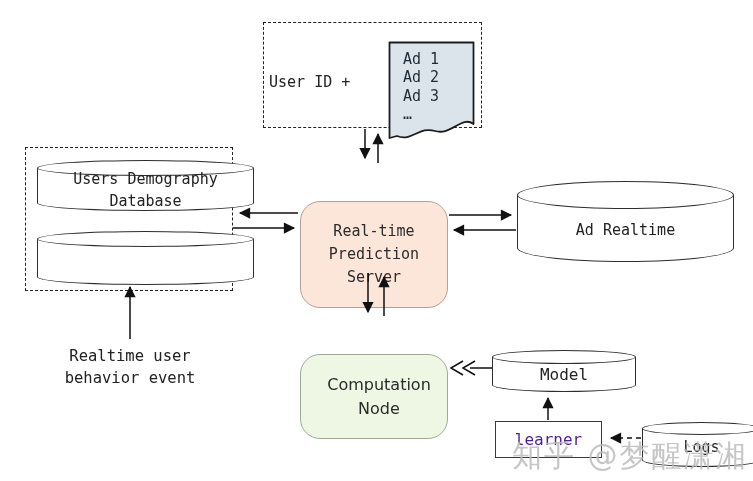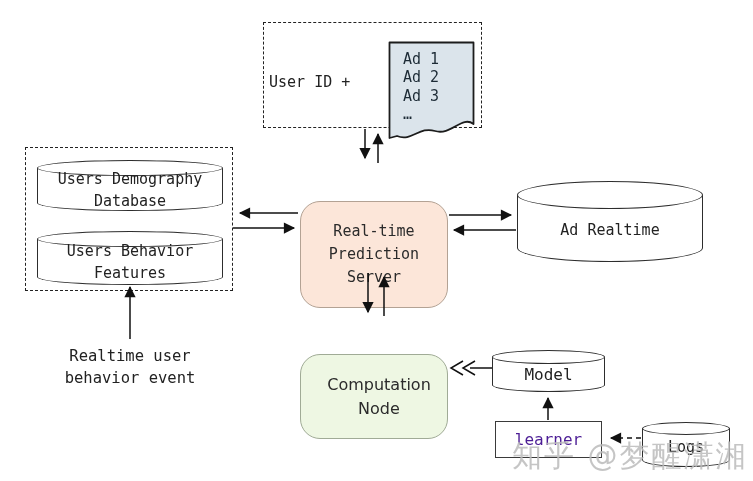--- a/index.html
+++ b/index.html
@@ -7,21 +7,21 @@
           font-family:"DejaVu Sans Mono",monospace;color:#222;}
   .edges{position:absolute;left:0;top:0;z-index:5;}
   .dashed-box{position:absolute;border:1.6px dashed #222;background:transparent;box-sizing:border-box;z-index:1;}
   .label{position:absolute;white-space:pre-line;z-index:6;}
   .mono{font-family:"DejaVu Sans Mono",monospace;}
   .sans{font-family:"DejaVu Sans","Liberation Sans",sans-serif;padding-left:10px;}
   .rounded-node{position:absolute;box-sizing:border-box;border-radius:20px;z-index:4;
                 display:flex;align-items:center;justify-content:center;text-align:center;white-space:pre-line;margin-top:36px;}
   .server{background:#fce6d9;border:1.6px solid #b3a294;font-size:15px;line-height:1.55;color:#2b2b2b;}
   .cnode{background:#eef7e3;border:1.6px solid #a0ab96;font-size:16px;line-height:1.5;color:#2b2b2b;}
-  .cyl{position:absolute;z-index:4;}
+  .cyl{position:absolute;z-index:4;padding-left:31px;}
   .cyl-top{position:absolute;left:0;right:0;top:0;border:1.4px solid #2d2d2d;border-radius:50%;
            background:#fff;box-sizing:border-box;z-index:2;}
   .cyl-body{position:absolute;left:0;right:0;bottom:0;border:1.4px solid #2d2d2d;border-top:none;
             background:#fff;box-sizing:border-box;z-index:1;}
   .cyl-label{position:absolute;left:0;right:0;bottom:0;display:flex;align-items:center;justify-content:center;
              text-align:center;white-space:pre-line;z-index:3;font-size:15px;line-height:1.45;color:#222;}
   .note{position:absolute;z-index:4;}
   .note svg{position:absolute;left:0;top:0;}
   .note-text{position:absolute;left:15px;top:9px;font-size:15px;line-height:1.22;white-space:pre-line;z-index:2;color:#1d2b36;}
   .plain-rect{position:absolute;background:#fff;border:1.3px solid #3a3a3a;box-sizing:border-box;z-index:4;
@@ -75,22 +75,20 @@
   <div class="cyl" style="left:37px;top:160px;width:186px;height:51px">
     <div class="cyl-top" style="height:16px"></div>
     <div class="cyl-body" style="top:8px;border-radius:0 0 50% 50% / 0 0 8px 8px"></div>
     <div class="cyl-label mono" style="top:10px">Users Demography
 Database</div>
   </div>
 
   <div class="cyl" style="left:37px;top:231px;width:186px;height:54px">
     <div class="cyl-top" style="height:16px"></div>
     <div class="cyl-body" style="top:8px;border-radius:0 0 50% 50% / 0 0 8px 8px"></div>
-    <div class="cyl-label mono" style="top:10px">Users Behavior
-Features</div>
   </div>
 
   <div class="rounded-node server mono" style="left:300px;top:165px;width:148px;height:107px">Real-time
 Prediction
 Server</div>
 
   <div class="cyl" style="left:517px;top:181px;width:186px;height:81px">
     <div class="cyl-top" style="height:28px"></div>
     <div class="cyl-body" style="top:14px;border-radius:0 0 50% 50% / 0 0 14px 14px"></div>
     <div class="cyl-label mono" style="top:18px">Ad Realtime</div>

